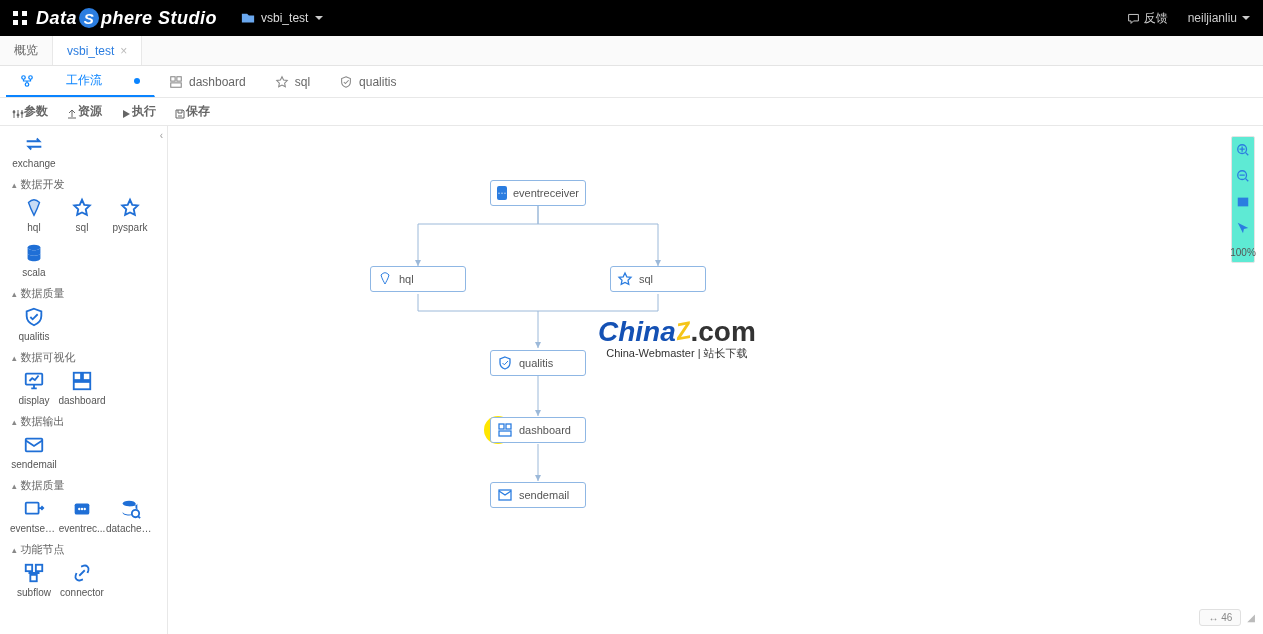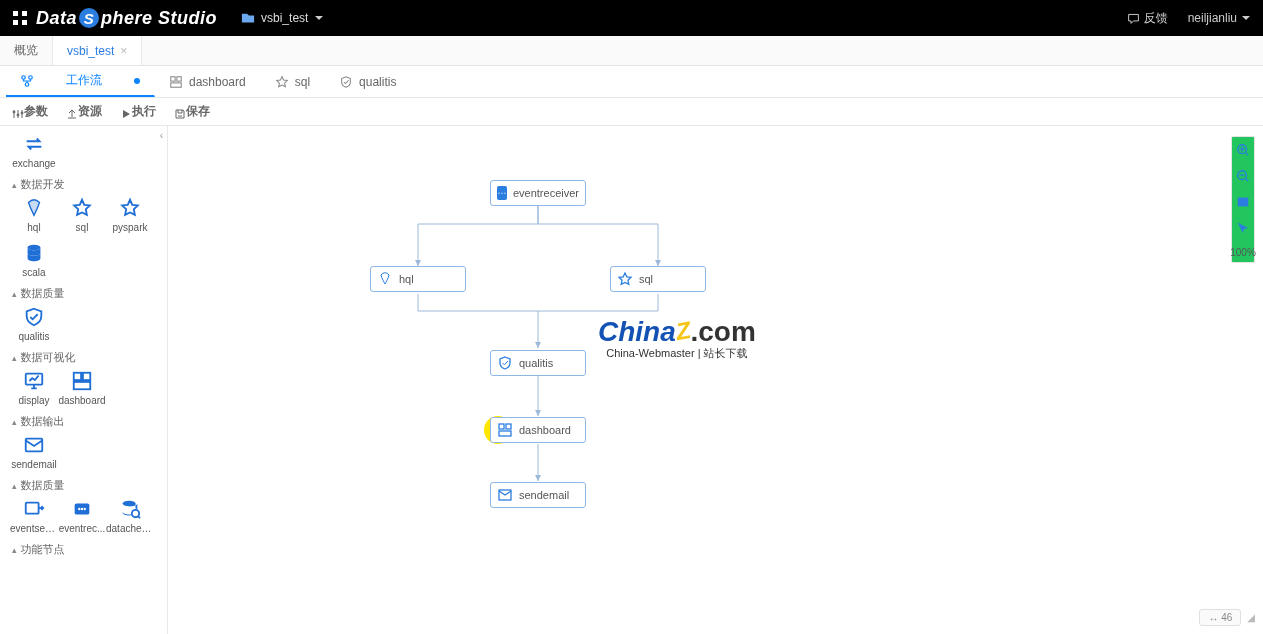--- a/index.html
+++ b/index.html
@@ -36,21 +36,21 @@
 .sidebar .collapse-caret { position:absolute; top:4px; right:4px; color:#999; font-size:10px; cursor:pointer;}
 .sb-group-title { font-size:11px; color:#666; margin:8px 0 4px; display:flex; align-items:center; gap:4px;}
 .sb-group-title::before { content:"▴"; font-size:9px; color:#888;}
 .sb-items { display:flex; flex-wrap:wrap; gap:8px 4px; }
 .sb-item { width:44px; display:flex; flex-direction:column; align-items:center; gap:2px; cursor:grab; }
 .sb-item .ic { width:26px; height:24px; display:flex; align-items:center; justify-content:center; color:#1f6fd6;}
 .sb-item .ic svg { width:22px; height:22px; }
 .sb-item .lbl { font-size:10px; color:#555; text-align:center; white-space:nowrap; overflow:hidden; text-overflow:ellipsis; max-width:48px;}
 
 .canvas { flex:1; position:relative; background:#fff; overflow:hidden;}
-.zoom-panel { position:absolute; top:10px; right:8px; width:24px; background:#22c55e; border:1px solid #e4e4e4; border-radius:2px; display:flex; flex-direction:column; align-items:center; padding:4px 0; gap:8px; color:#2b7de0;}
+.zoom-panel { position:absolute; top:10px; right:8px; width:24px; background:#5eead4; border:1px solid #e4e4e4; border-radius:2px; display:flex; flex-direction:column; align-items:center; padding:4px 0; gap:8px; color:#2b7de0;}
 .zoom-panel .zbtn { cursor:pointer; width:18px; height:18px; display:flex; align-items:center; justify-content:center;}
 .zoom-panel .pct { font-size:10px; color:#555; margin-top:2px;}
 .bottom-right { position:absolute; bottom:8px; right:8px; display:flex; align-items:center; gap:6px;}
 .bottom-right .pill { border:1px solid #e0e0e0; background:#fafafa; color:#888; font-size:10px; padding:2px 8px; border-radius:3px;}
 .bottom-right .tri { color:#bbb; font-size:10px;}
 
 .node { position:absolute; width:96px; height:26px; border:1px solid #8fb7e4; border-radius:3px; background:#fff; display:flex; align-items:center; padding:0 6px; gap:6px; font-size:11px; color:#555;}
 .node .nic { width:16px; height:16px; display:flex; align-items:center; justify-content:center; color:#2b7de0;}
 .node .nic svg { width:16px; height:16px;}
 .node.ev .nic-box { width:16px; height:14px; background:#2b7de0; border-radius:2px; display:flex; align-items:center; justify-content:center; color:#fff; font-size:9px;}
@@ -352,20 +352,47 @@
               <path d="M21 20l2 2" stroke="#1f6fd6" stroke-width="2"></path>
             </svg>
           </span>
           <span class="lbl">datachec...</span>
         </div>
     </div>
 
     <div class="sb-group-title">
         <span>功能节点</span>
       </div>
+    <div class="sb-items">
+      <div class="sb-item">
+          <span class="ic">
+            <svg viewBox="0 0 24 24">
+              <g fill="none" stroke="#1f6fd6" stroke-width="2">
+                <rect x="3" y="3" width="7" height="7"></rect>
+                <rect x="14" y="3" width="7" height="7"></rect>
+                <rect x="8" y="14" width="7" height="7"></rect>
+                <path d="M7 10v2h10v-2M12 12v2"></path>
+              </g>
+            </svg>
+          </span>
+          <span class="lbl">subflow</span>
+        </div>
+      <div class="sb-item">
+          <span class="ic">
+            <svg viewBox="0 0 24 24">
+              <g fill="none" stroke="#1f6fd6" stroke-width="2">
+                <path d="M9 15l6-6"></path>
+                <path d="M11 5l3-1a4 4 0 015 5l-1 3"></path>
+                <path d="M13 19l-3 1a4 4 0 01-5-5l1-3"></path>
+              </g>
+            </svg>
+          </span>
+          <span class="lbl">connector</span>
+        </div>
+    </div>
   </div>
 
   <div class="canvas">
 
     <svg class="conn" width="1095" height="508">
       <g fill="none" stroke="#9cb9d9" stroke-width="1">
 
         <path d="M370 80 V98 H250 V140 M370 80 V98 H490 V140"></path>
 
         <path d="M250 168 V185 H370 V222 M490 168 V185 H370"></path>

